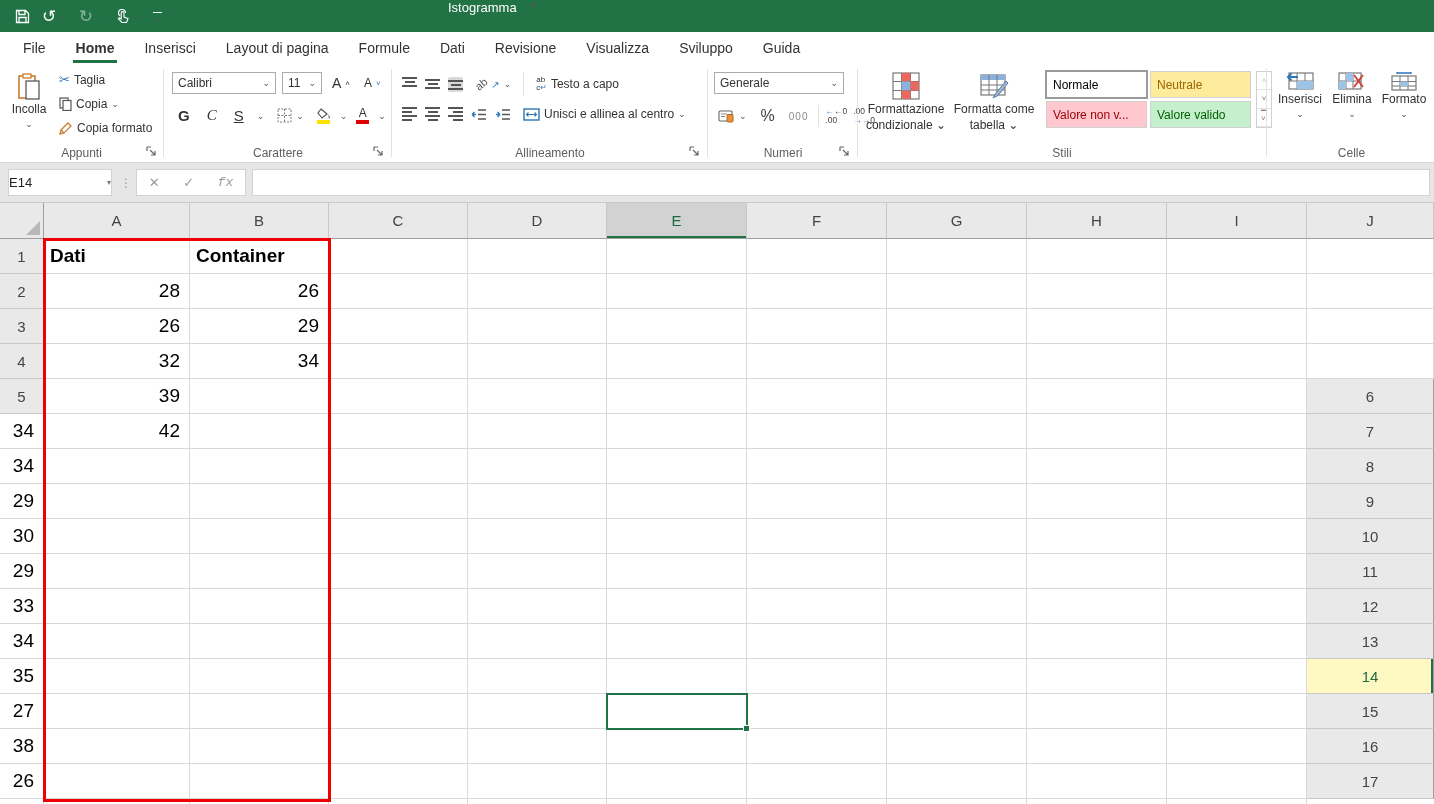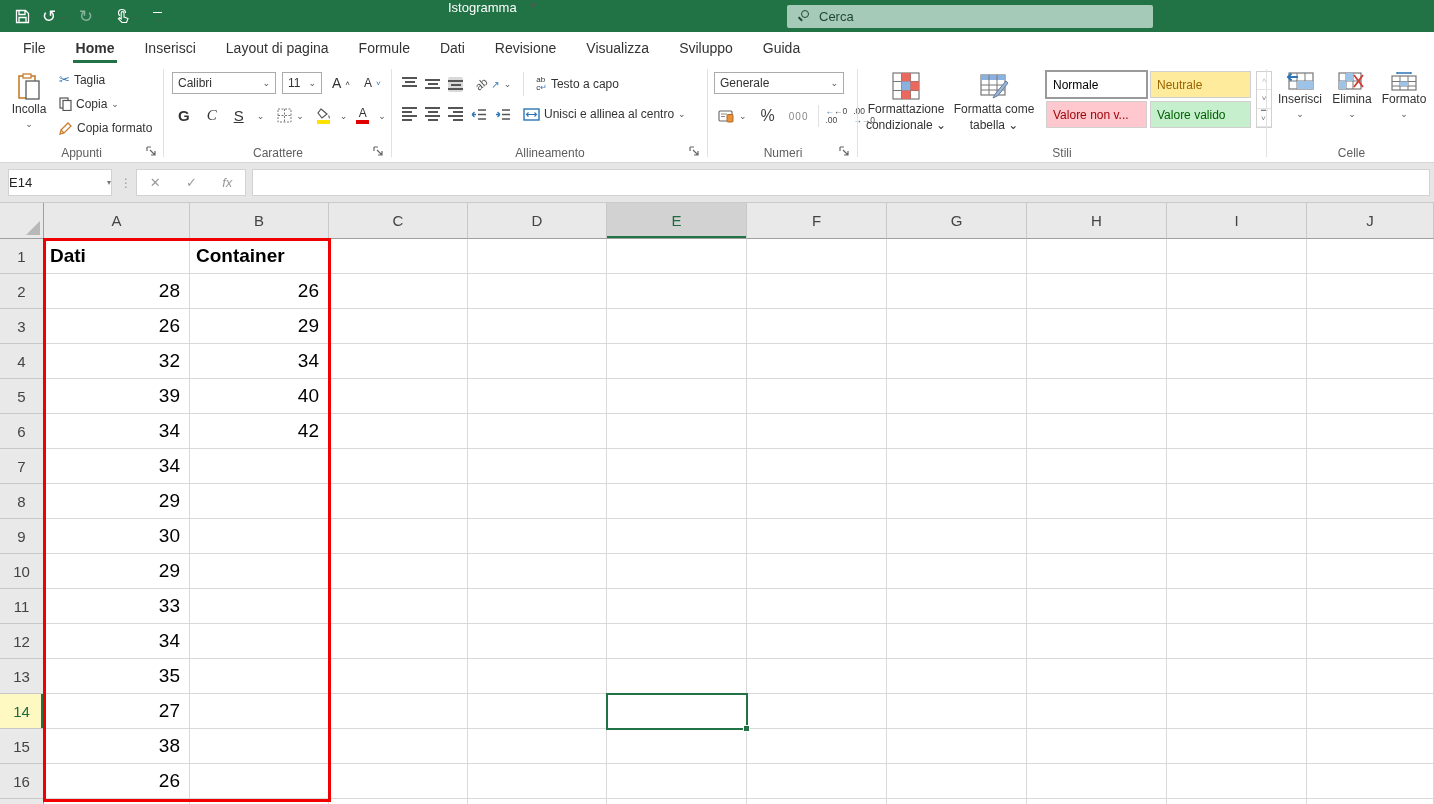--- a/index.html
+++ b/index.html
@@ -61,21 +61,21 @@
 
   
   #fbar { position:absolute; left:0; top:163px; width:1434px; height:40px; background:#e6e6e6; border-bottom:1px solid #cacaca; }
   #namebox { position:absolute; left:8px; top:6px; width:104px; height:27px; background:#fff; border:1px solid #d2d2d2;
     display:flex; align-items:center; padding:0 0; font-size:13px; color:#222; cursor:pointer; }
   #namebox .chev { margin-left:auto; }
   #fdots { position:absolute; left:120px; top:13px; color:#9a9a9a; font-size:12px; }
   #fbtns { position:absolute; left:136px; top:6px; width:110px; height:27px; background:#fff; border:1px solid #d2d2d2;
     display:flex; align-items:center; justify-content:space-around; }
   #fbtns .fb { color:#9a9a9a; font-size:13px; cursor:pointer; }
-  #fx { font-family:Liberation Sans, sans-serif; font-style:italic; color:#444; font-size:14px; }
+  #fx { font-family:Liberation Mono, monospace; font-style:italic; color:#444; font-size:14px; }
   #finput { position:absolute; left:252px; top:6px; width:1178px; height:27px; background:#fff; border:1px solid #d2d2d2;
     font-size:13px; padding:0 6px; display:flex; align-items:center; cursor:text; }
 
   
   #sheet-wrap { position:absolute; left:0; top:203px; width:1434px; height:601px; overflow:hidden; background:#fff; }
   #sheet { display:grid; grid-template-columns:44px 146px 139px 139px 139px 140px 140px 140px 140px 140px 127px;
     grid-template-rows:36px repeat(17,35px); }
   .corner { background:#e9e9e9; border-right:1px solid #9f9f9f; border-bottom:1px solid #9f9f9f; position:relative; cursor:pointer; }
   .corner i { position:absolute; right:3px; bottom:3px; width:0; height:0; border-left:14px solid transparent; border-bottom:14px solid #b8b8b8; }
   .ch { background:#e9e9e9; border-right:1px solid #c8c8c8; border-bottom:1px solid #9f9f9f;
@@ -123,24 +123,20 @@
       <span style="display:flex;flex-direction:column;align-items:center;line-height:.5;font-size:10px">
           <b style="width:9px;height:1.5px;background:#fff;display:block;margin-bottom:3px"></b>
           <span class="chev" style="font-size:9px">⌄</span>
         </span>
     </span>
   </div>
   <div id="doc-title">
     <span>Istogramma</span>
       <span class="chev">▾</span>
   </div>
-  <div id="search-box">
-    <span class="mag"></span>
-    <span>Cerca</span>
-  </div>
 </div>
 
 <div id="tabrow">
   <span class="tab">File</span>
   <span class="tab active">Home</span>
   <span class="tab">Inserisci</span>
   <span class="tab">Layout di pagina</span>
   <span class="tab">Formule</span>
   <span class="tab">Dati</span>
   <span class="tab">Revisione</span>
@@ -505,21 +501,20 @@
       <div class="cell"></div>
       <div class="cell"></div>
       <div class="cell"></div>
       <div class="cell"></div>
       <div class="cell"></div>
       <div class="cell"></div>
       <div class="cell"></div>
       <div class="cell"></div>
       <div class="rh">5</div>
       <div class="cell num">39</div>
-      <div class="cell num">40</div>
       <div class="cell"></div>
       <div class="cell"></div>
       <div class="cell"></div>
       <div class="cell"></div>
       <div class="cell"></div>
       <div class="cell"></div>
       <div class="cell"></div>
       <div class="cell"></div>
       <div class="rh">6</div>
       <div class="cell num">34</div>

